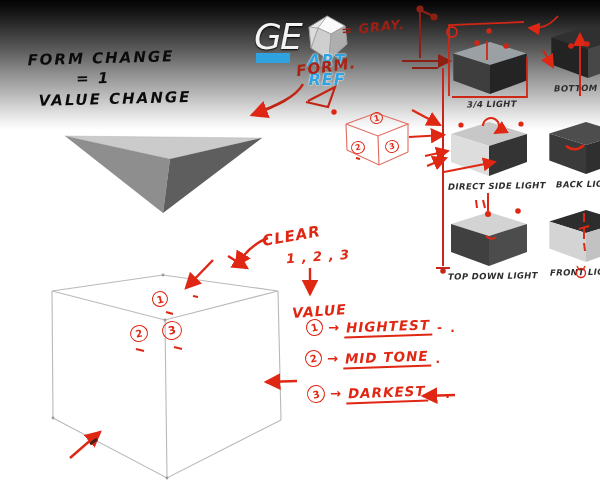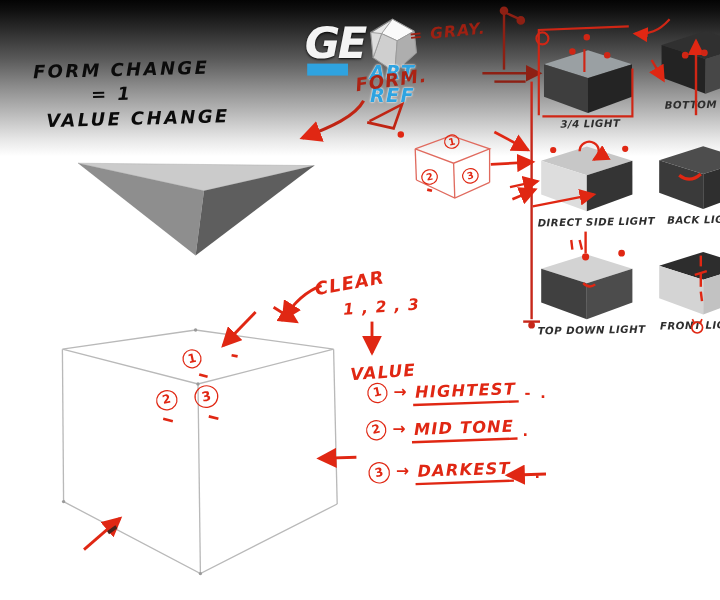--- a/index.html
+++ b/index.html
@@ -10,21 +10,21 @@
         background:linear-gradient(180deg,#040404 0%,#101010 7%,#2e2e2e 20%,#5a5a5a 38%,
                    #8d8d8d 56%,#bdbdbd 74%,#e6e6e6 89%,#ffffff 100%);}
   
   .hand{font-weight:bold;font-style:italic;letter-spacing:2px;color:#0b0b0b;}
   #heading{position:absolute;left:28px;top:48px;transform:rotate(-1.5deg);line-height:1.35;}
   #heading .l1{font-size:15px;}
   #heading .l2{font-size:15px;padding-left:48px;}
   #heading .l3{font-size:15px;padding-left:10px;}
   
   #logo{position:absolute;left:252px;top:14px;width:110px;height:52px;}
-  #logo .ge{position:absolute;left:2px;top:2px;font-size:36px;font-weight:bold;color:#f4f4f4;
+  #logo .ge{position:absolute;left:2px;top:2px;font-size:36px;font-weight:normal;color:#f4f4f4;
             font-style:italic;letter-spacing:-2px;text-shadow:0 1px 2px #000;}
   #logo .poly{position:absolute;left:52px;top:0px;}
   #logo .bar{position:absolute;left:4px;top:39px;width:34px;height:10px;}
   #logo .artref{position:absolute;left:40px;top:37px;font-size:16px;font-weight:bold;
             font-style:italic;letter-spacing:1px;text-shadow:0 0 2px #ffffff,0 0 1px #ffffff;text-align:center;}
   
   .redhand{position:absolute;font-weight:bold;font-style:italic;color:#c22413;letter-spacing:1px;}
   #grayNote{left:341px;top:20px;font-size:13px;transform:rotate(-6deg);color:#9e2012;}
   #formNote{left:296px;top:58px;font-size:15px;transform:rotate(-8deg);color:#ab2314;}
   #clearNote{left:262px;top:227px;font-size:15px;transform:rotate(-10deg);color:#e02713;}

